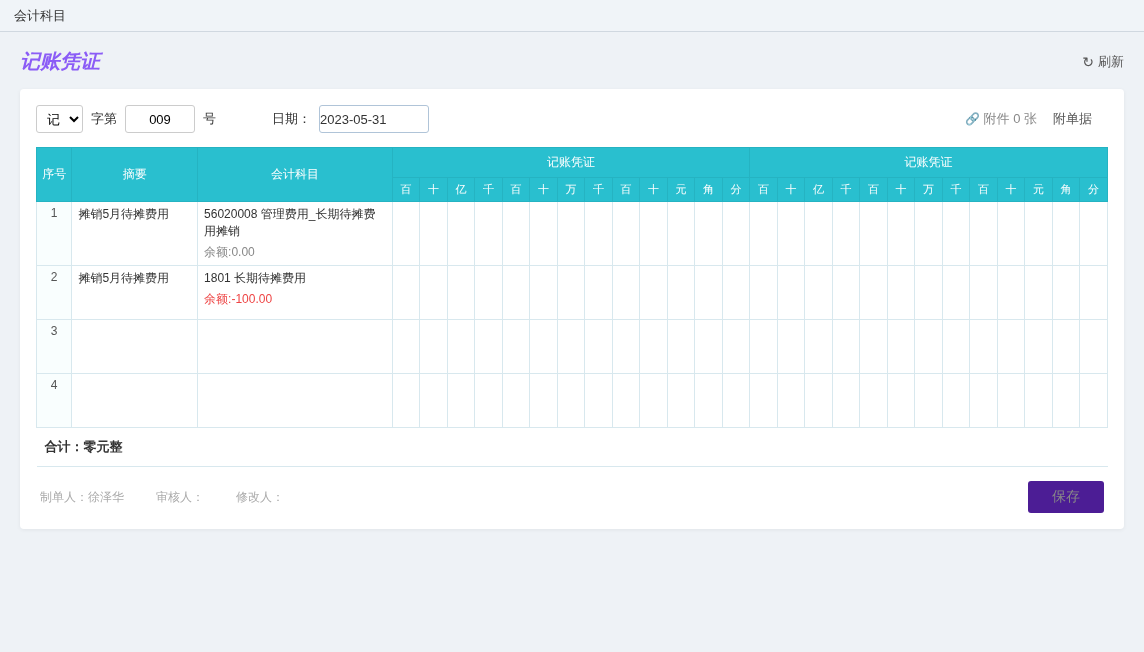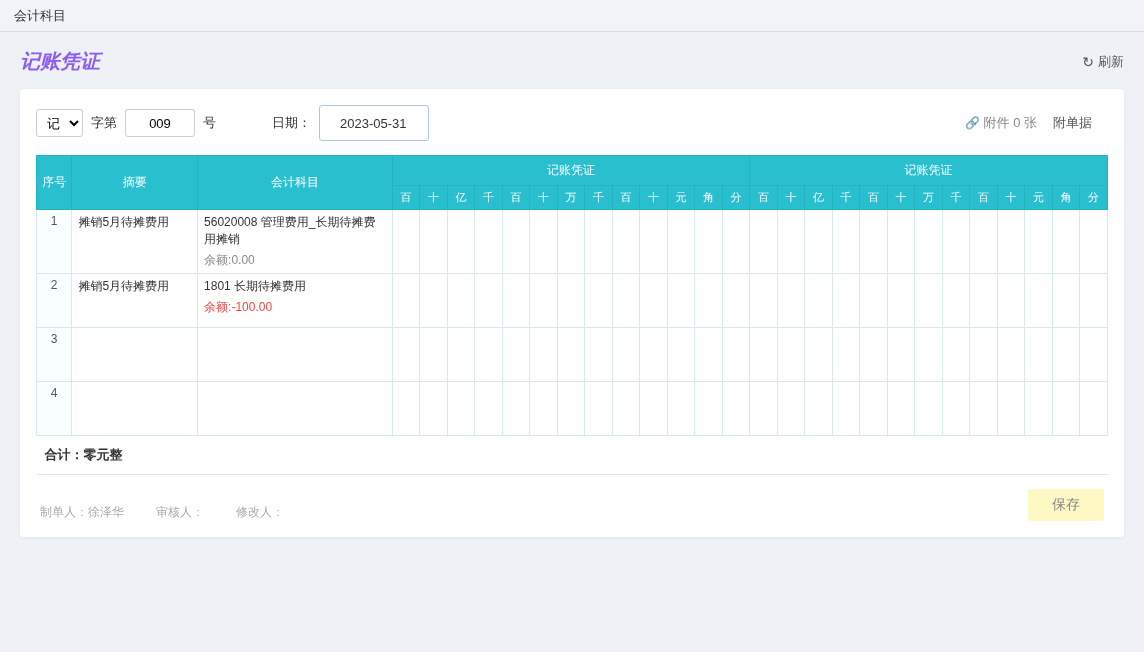--- a/index.html
+++ b/index.html
@@ -80,23 +80,23 @@
       padding: 3px 6px;
       font-size: 13px;
       height: 28px;
       background: #fff;
       width: 70px;
       text-align: center;
     }
     .date-input {
       border: 1px solid #b0c4d8;
       border-radius: 3px;
-      padding: 3px 20px;
-      font-size: 13px;
-      height: 36px;
+      padding: 3px 0;
+      font-size: 13px;
+      height: 28px;
       background: #fff;
       width: 110px;
       color: #333;
     }
     .attachment-area {
       margin-left: auto;
       display: flex;
       align-items: center;
       gap: 16px;
       color: #888;
@@ -169,33 +169,33 @@
       border-bottom: 1px solid #d8e8ee;
       border-left: none;
       border-right: none;
       padding: 10px 8px;
       font-size: 13px;
       font-weight: bold;
       color: #333;
     }
     .footer-row {
       display: flex;
-      align-items: flex-end;
+      align-items: center;
       justify-content: space-between;
       margin-top: 14px;
       padding: 0 4px;
     }
     .footer-info {
       display: flex;
       gap: 32px;
       color: #aaa;
       font-size: 12px;
     }
     .save-btn {
-      background: #fef9c3;
+      background: #4c1d95;
       color: #888;
       border: none;
       border-radius: 3px;
       padding: 7px 24px;
       font-size: 14px;
       cursor: pointer;
     }
     
     ::-webkit-scrollbar { width: 6px; }
     ::-webkit-scrollbar-thumb { background: #c0c8d0; border-radius: 3px; }

